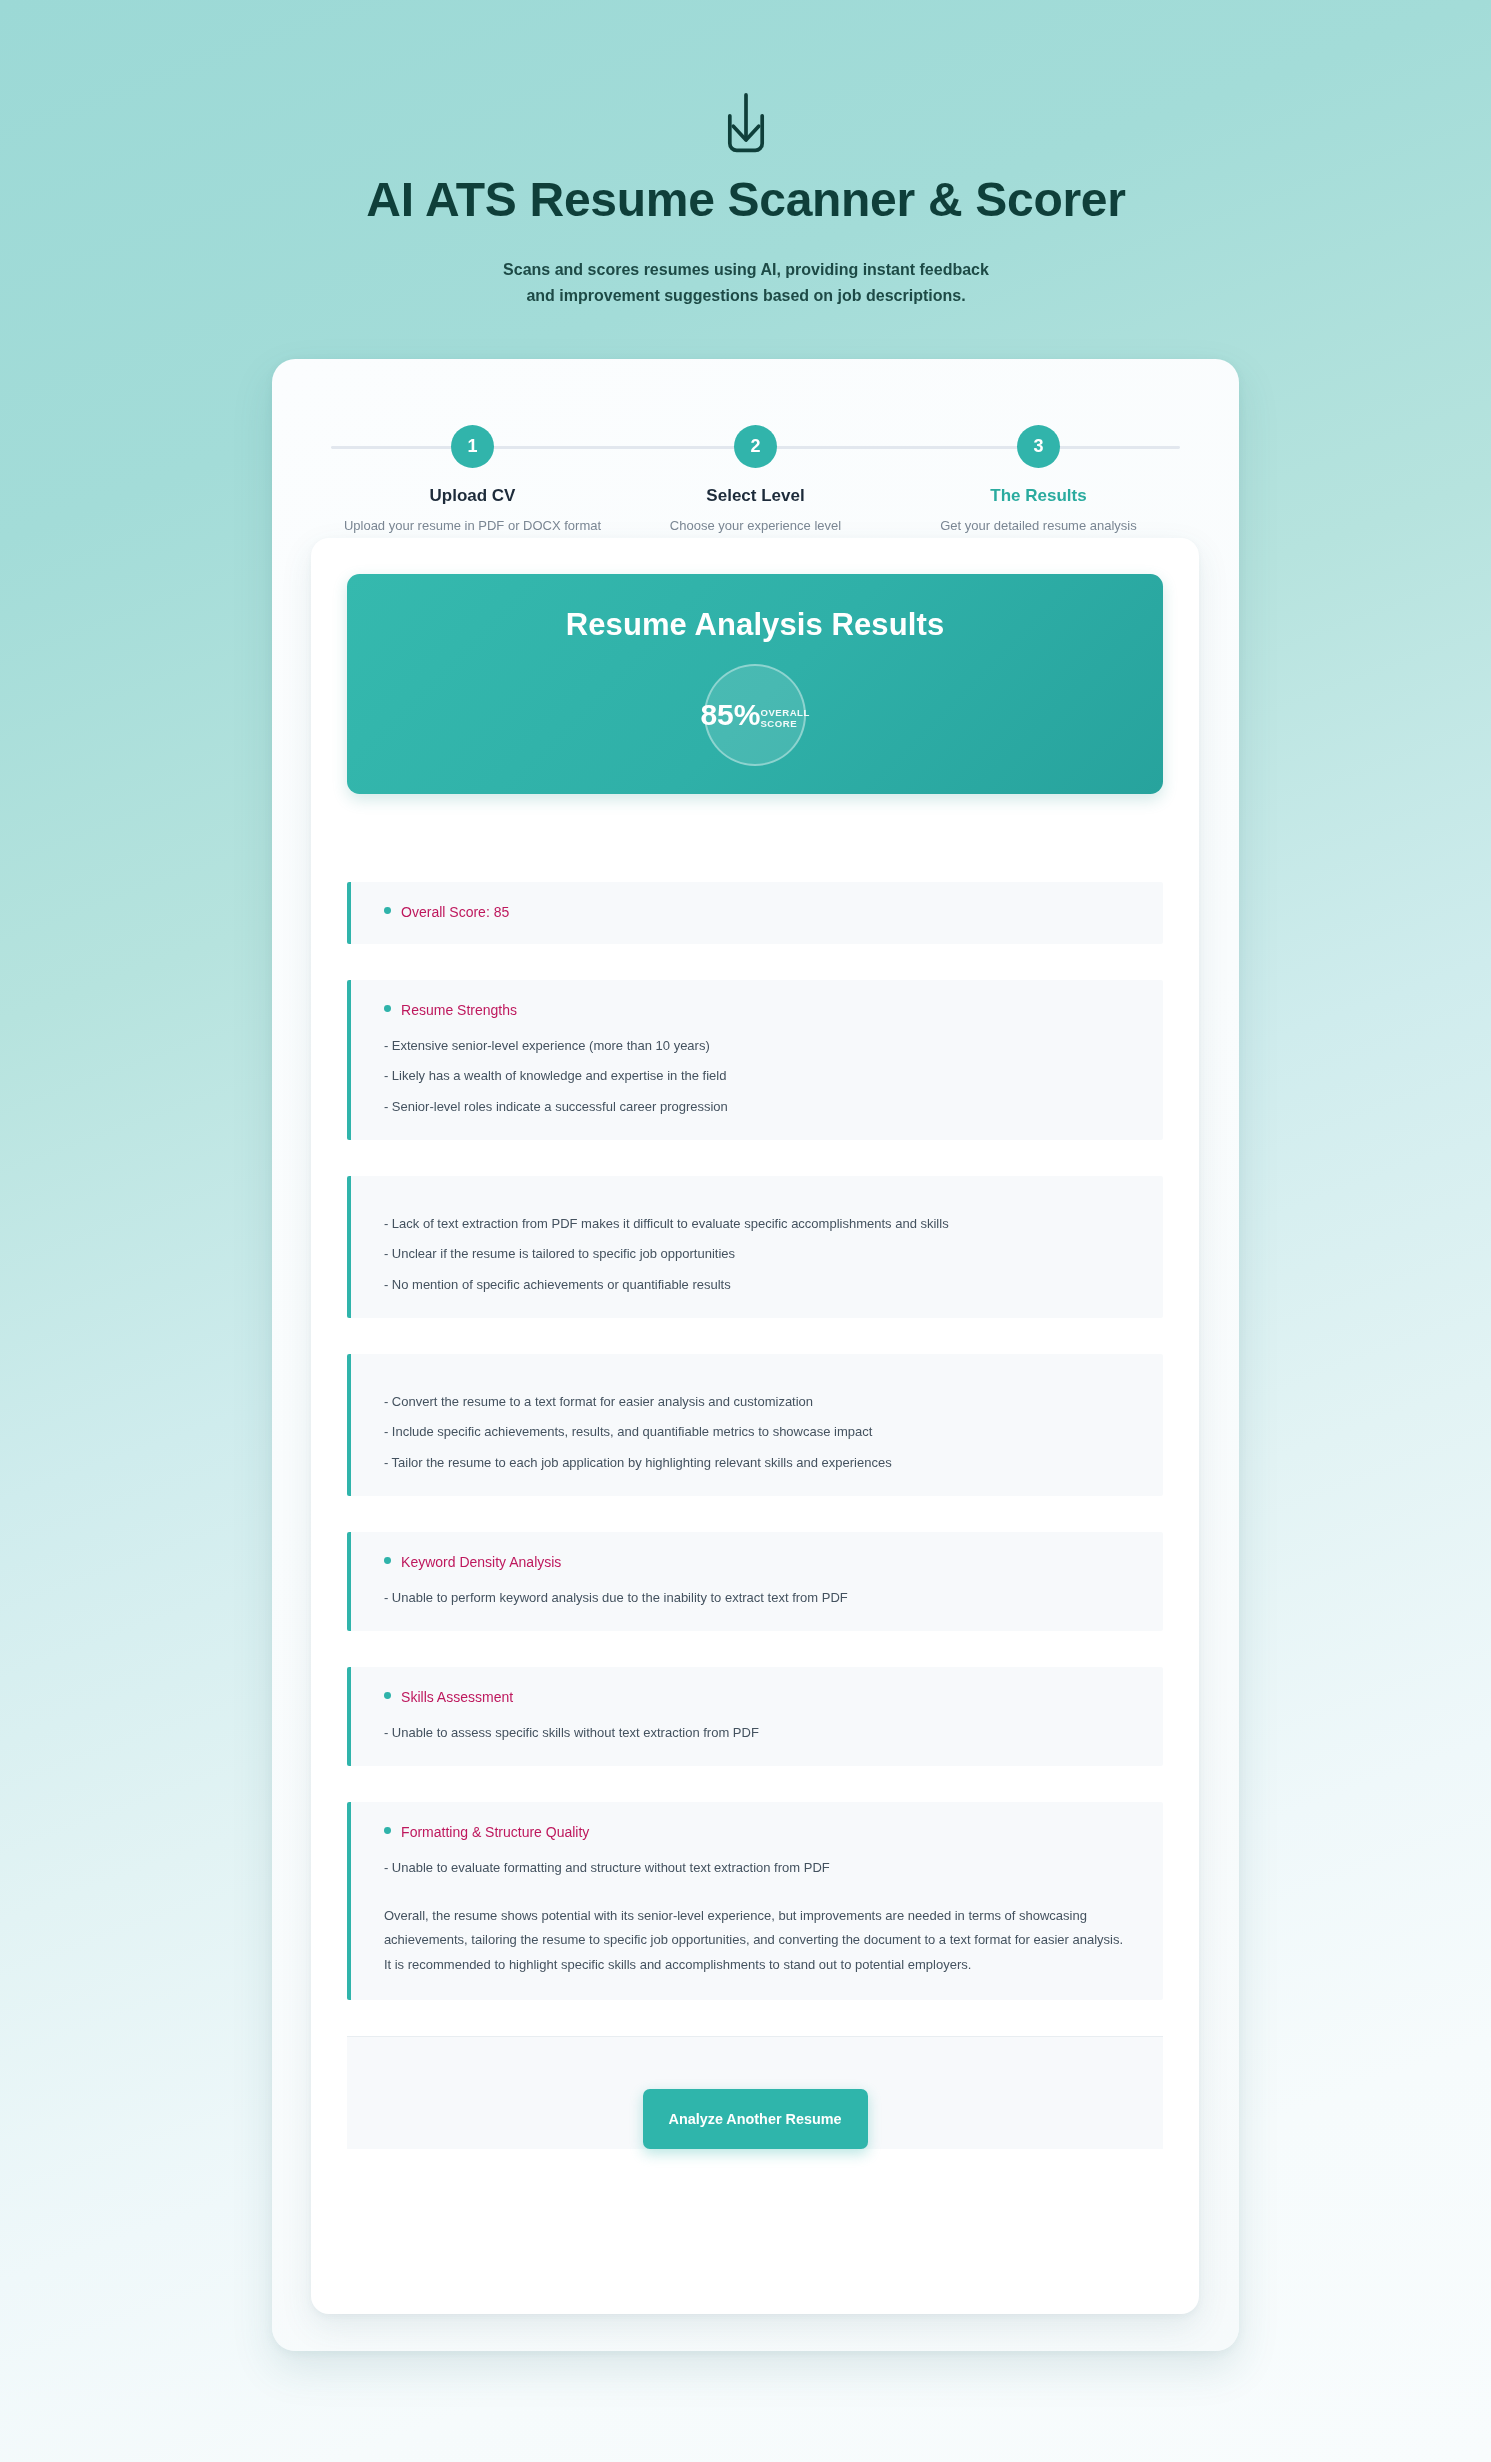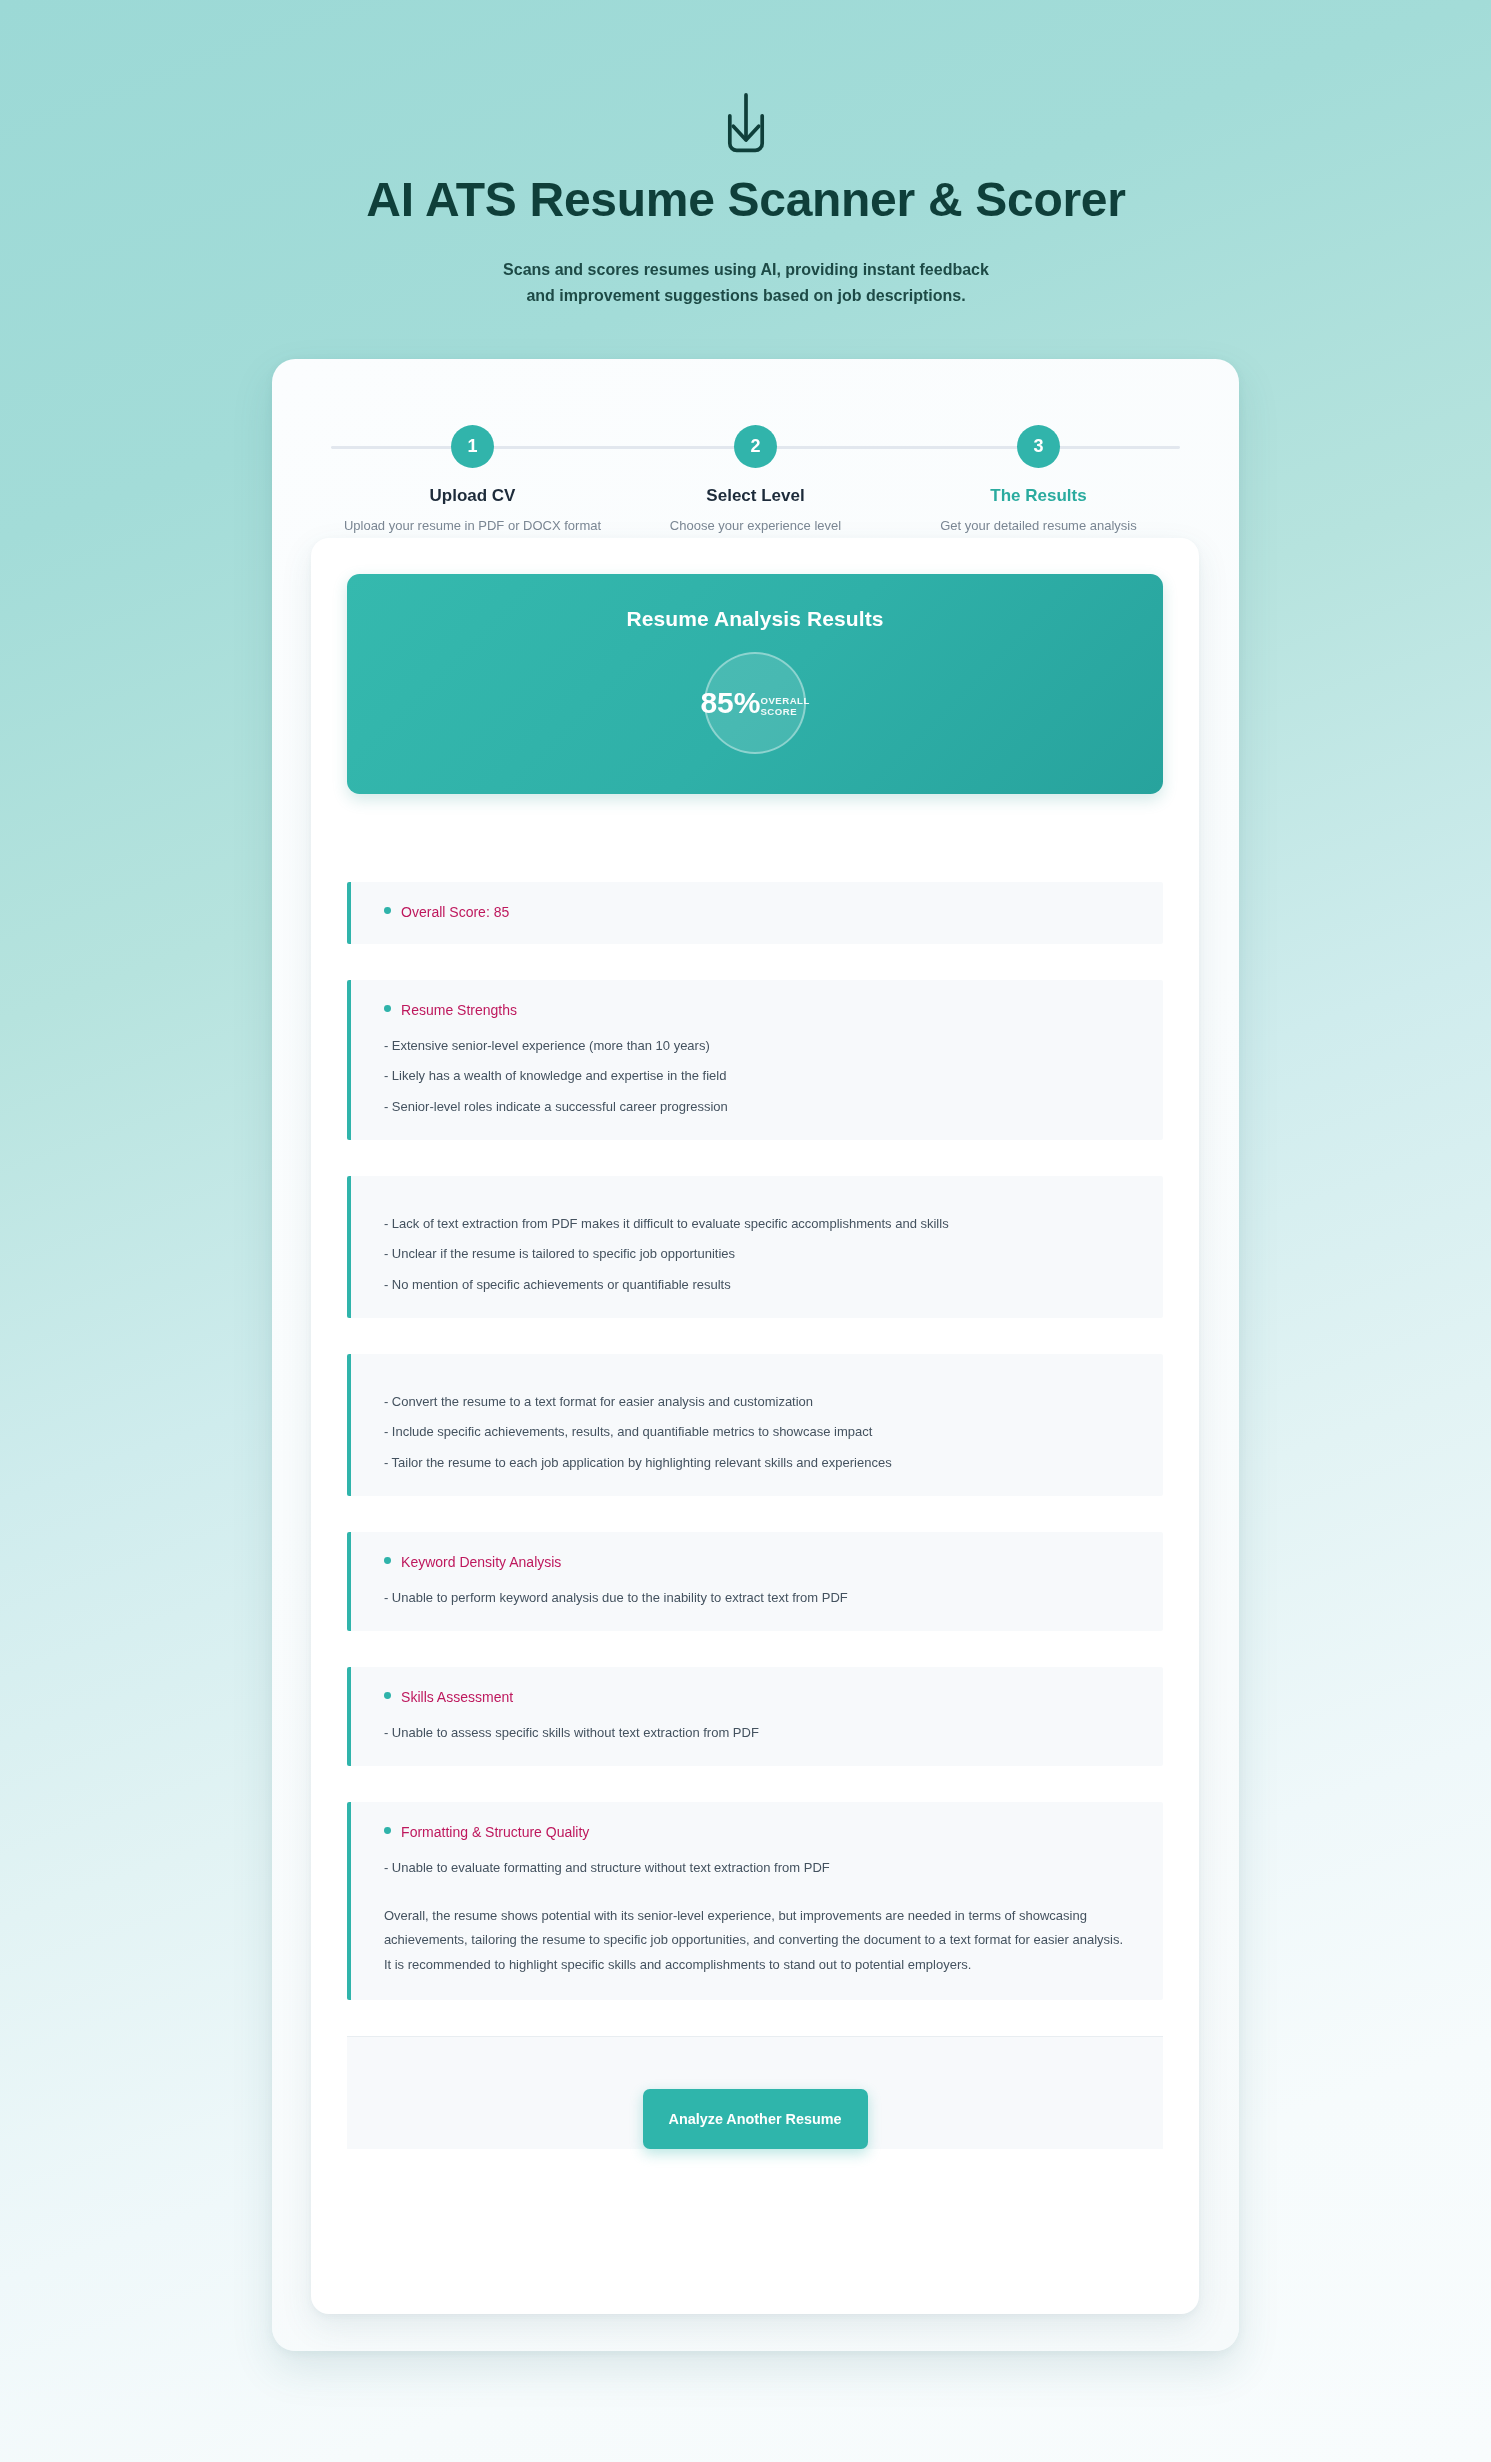--- a/index.html
+++ b/index.html
@@ -135,21 +135,21 @@
     height: 220px;
     border-radius: 12.4px;
     background: linear-gradient(135deg, #35b9ae 0%, #2fb0a8 52%, #27a39d 100%);
     box-shadow: 0 5.5px 15px rgba(38, 150, 145, 0.20);
     display: flex;
     flex-direction: column;
     align-items: center;
   }
   .banner-title {
     margin-top: 33px;
-    font-size: 21px;
+    font-size: 31px;
     font-weight: 700;
     color: #ffffff;
     letter-spacing: 0.1px;
   }
   .score-ring {
     margin-top: 20.6px;
     width: 102px;
     height: 102px;
     border-radius: 50%;
     border: 2.1px solid rgba(255,255,255,0.38);

